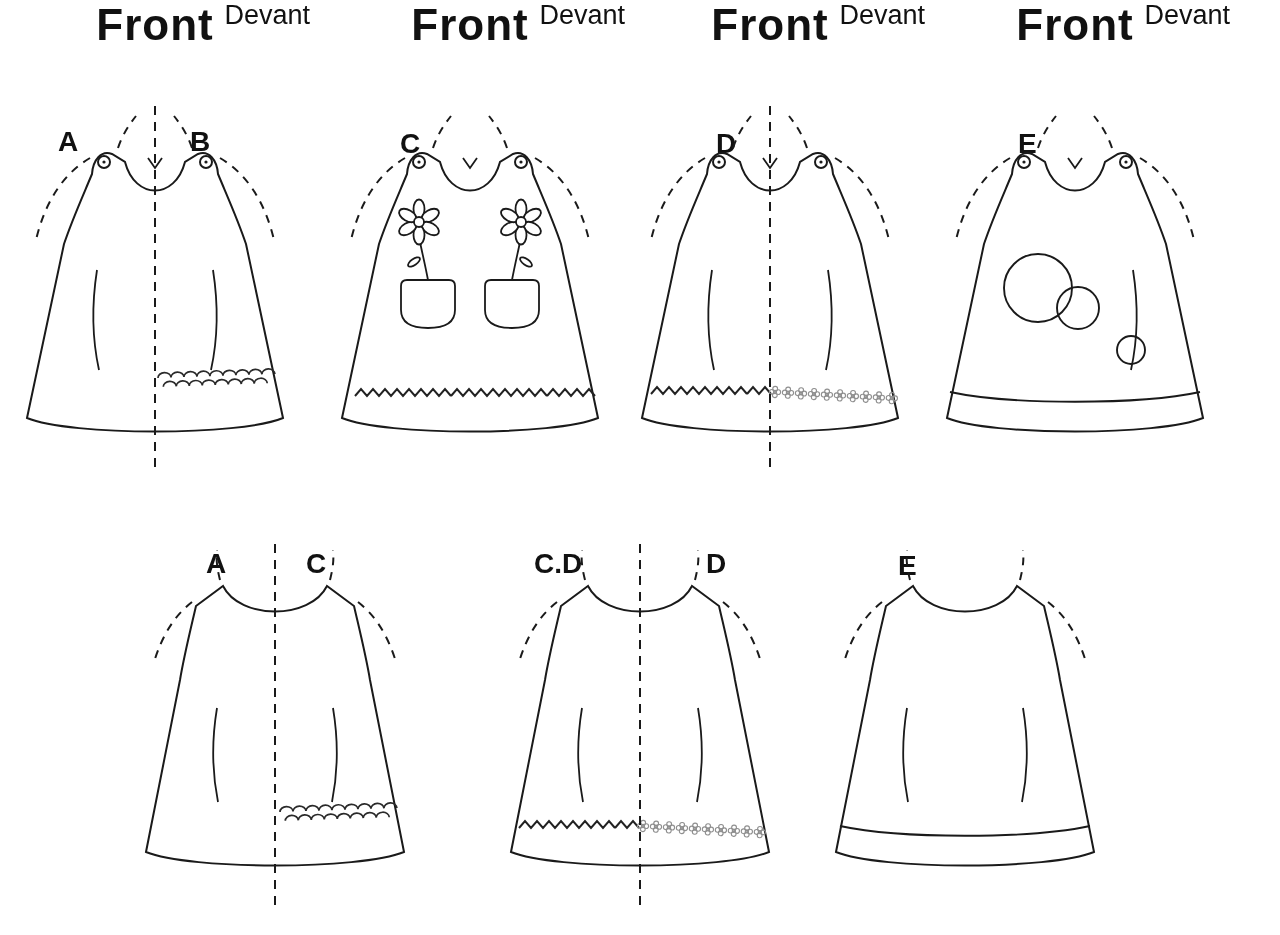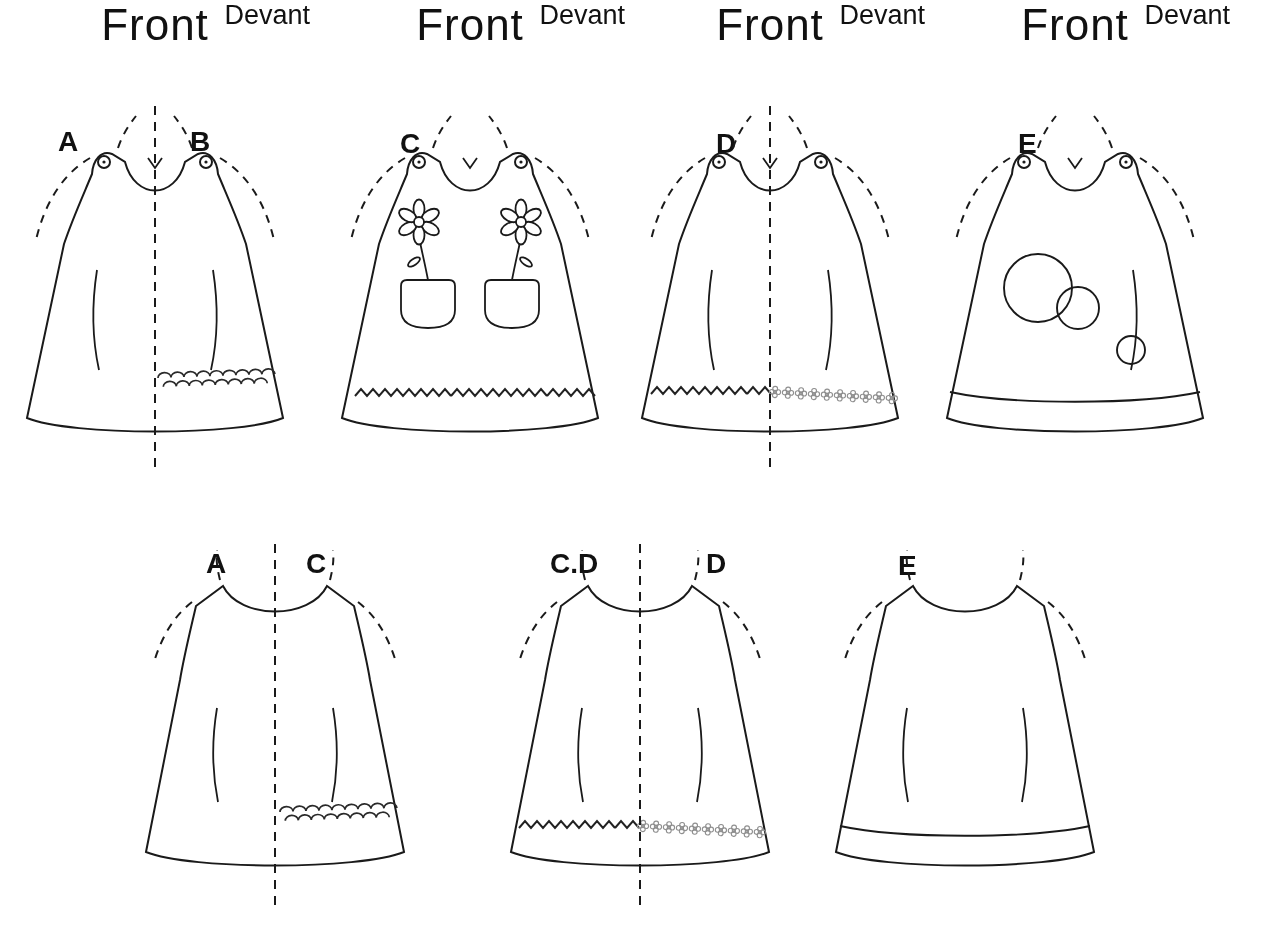--- a/index.html
+++ b/index.html
@@ -1,19 +1,19 @@
 <!DOCTYPE html>
 <html><head>
 <meta charset="utf-8">
 <style>
   html,body{margin:0;padding:0;background:#ffffff;}
   body{width:1280px;height:935px;position:relative;overflow:hidden;
        font-family:"Liberation Sans",sans-serif;color:#111;}
   .view-title{position:absolute;width:310px;text-align:center;
-              font-size:44px;letter-spacing:1px;font-weight:400;}
+              font-size:44px;letter-spacing:1px;font-weight:700;}
   .view-subtitle{position:absolute;width:310px;text-align:right;
               font-size:27px;font-weight:400;}
   .view-label{position:absolute;font-size:28px;font-weight:700;
               font-family:"Liberation Sans",sans-serif;}
   .dress{position:absolute;}
   svg{display:block;}
 </style>
 </head>
 <body>
 
@@ -79,21 +79,21 @@
 <div class="view-subtitle" style="left:920px;top:64">Devant</div>
 
 <span class="view-label" style="left:58px;top:126px">A</span>
 <span class="view-label" style="left:190px;top:126px">B</span>
 <span class="view-label" style="left:400px;top:128px">C</span>
 <span class="view-label" style="left:716px;top:128px">D</span>
 <span class="view-label" style="left:1018px;top:128px">E</span>
 
 <span class="view-label" style="left:206px;top:548px">A</span>
 <span class="view-label" style="left:306px;top:548px">C</span>
-<span class="view-label" style="left:550px;top:548px">C.D</span>
+<span class="view-label" style="left:534px;top:548px">C.D</span>
 <span class="view-label" style="left:706px;top:548px">D</span>
 <span class="view-label" style="left:898px;top:550px">E</span>
 
 <div class="dress" style="left:0;top:102px">
 <svg width="310" height="375" viewBox="0 0 310 375" stroke="#1a1a1a" stroke-width="2" fill="none">
   <g stroke-dasharray="8,7">
     <path d="M90,56 C66,70 46,96 36,138"></path>
     <path d="M220,56 C244,70 264,96 274,138"></path>
     <path d="M118,46 C122,34 128,24 136,14"></path>
     <path d="M192,46 C188,34 182,24 174,14"></path>

